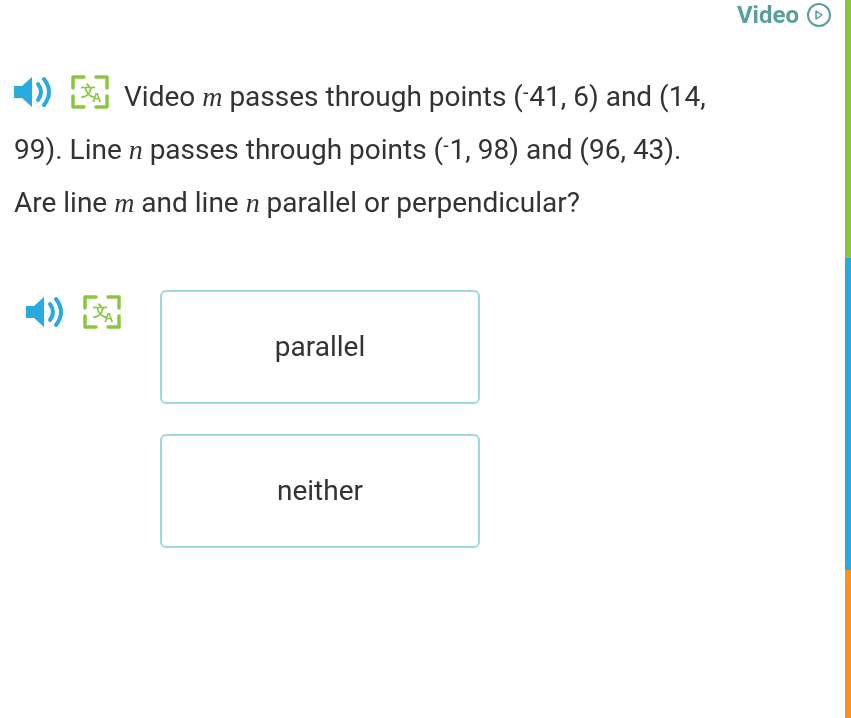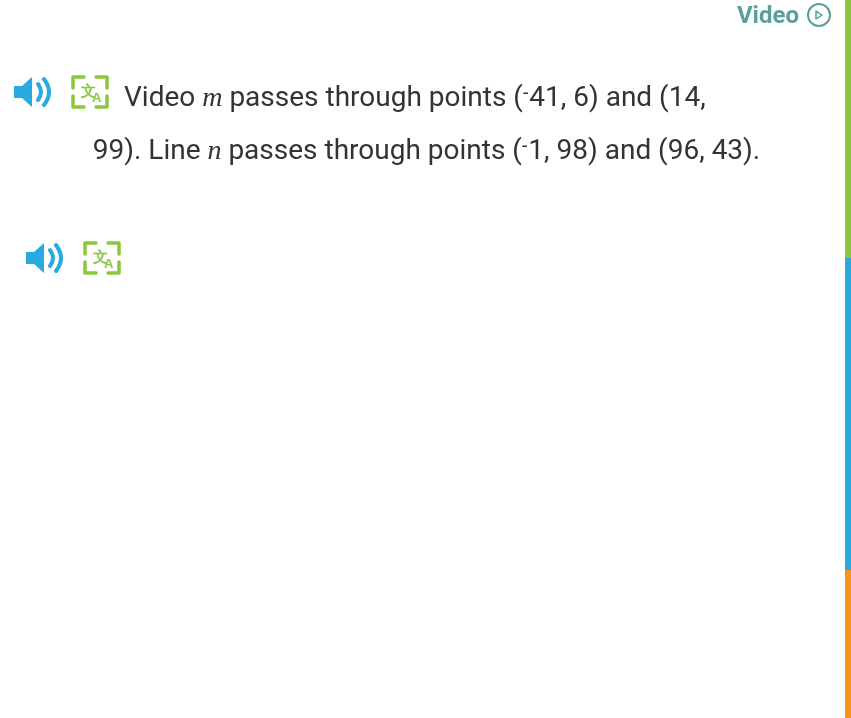--- a/index.html
+++ b/index.html
@@ -83,21 +83,20 @@
       color: #333;
       line-height: 1.9;
       font-weight: 400;
     }
     .question-remainder {
       font-size: 28px;
       color: #333;
       line-height: 1.9;
       font-weight: 400;
       padding-left: 2px;
-      text-align: center;
     }
     .italic {
       font-style: italic;
       font-family: Georgia, serif;
     }
     .neg {
       position: relative;
       top: -0.35em;
       font-size: 0.7em;
       margin-right: 1px;
@@ -189,20 +188,23 @@
     </div>
     <div class="question-text">
       <span>Video </span><span class="italic">m</span><span> passes through points (</span><span class="neg">-</span><span>41, 6) and (14,</span>
     </div>
   </div>
 
   <div class="question-remainder">
     <span>99). Line </span><span class="italic">n</span><span> passes through points (</span><span class="neg">-</span><span>1, 98) and (96, 43).</span>
   </div>
 
+  <div class="question-remainder">
+    <span>Are line </span><span class="italic">m</span><span> and line </span><span class="italic">n</span><span> parallel or perpendicular?</span>
+  </div>
 
   <div class="answers-area">
     <div class="icon-group">
       <span class="speaker-icon">
         <svg viewBox="0 0 44 36">
           <path d="M2 12 L10 12 L20 3 L20 33 L10 24 L2 24 Z" fill="#29abe2"></path>
           <path d="M26 10 Q32 18 26 26" fill="none" stroke="#29abe2" stroke-width="4" stroke-linecap="round"></path>
           <path d="M32 5 Q42 18 32 31" fill="none" stroke="#29abe2" stroke-width="4" stroke-linecap="round"></path>
         </svg>
       </span>
@@ -211,16 +213,18 @@
           <path d="M3 3 L14 3 M3 3 L3 14" fill="none" stroke="#8cc63f" stroke-width="3.5" stroke-linecap="round"></path>
           <path d="M37 3 L26 3 M37 3 L37 14" fill="none" stroke="#8cc63f" stroke-width="3.5" stroke-linecap="round"></path>
           <path d="M3 33 L14 33 M3 33 L3 22" fill="none" stroke="#8cc63f" stroke-width="3.5" stroke-linecap="round"></path>
           <path d="M37 33 L26 33 M37 33 L37 22" fill="none" stroke="#8cc63f" stroke-width="3.5" stroke-linecap="round"></path>
           <text x="11" y="22" font-size="15" fill="#8cc63f" font-weight="bold" font-family="Arial">文</text>
           <text x="22" y="28" font-size="13" fill="#8cc63f" font-weight="bold" font-family="Arial">A</text>
         </svg>
       </span>
     </div>
     <div class="answer-buttons">
+      <button class="answer-button">parallel</button>
+      <button class="answer-button">neither</button>
     </div>
   </div>
 
 </div>
 
 </body></html>

